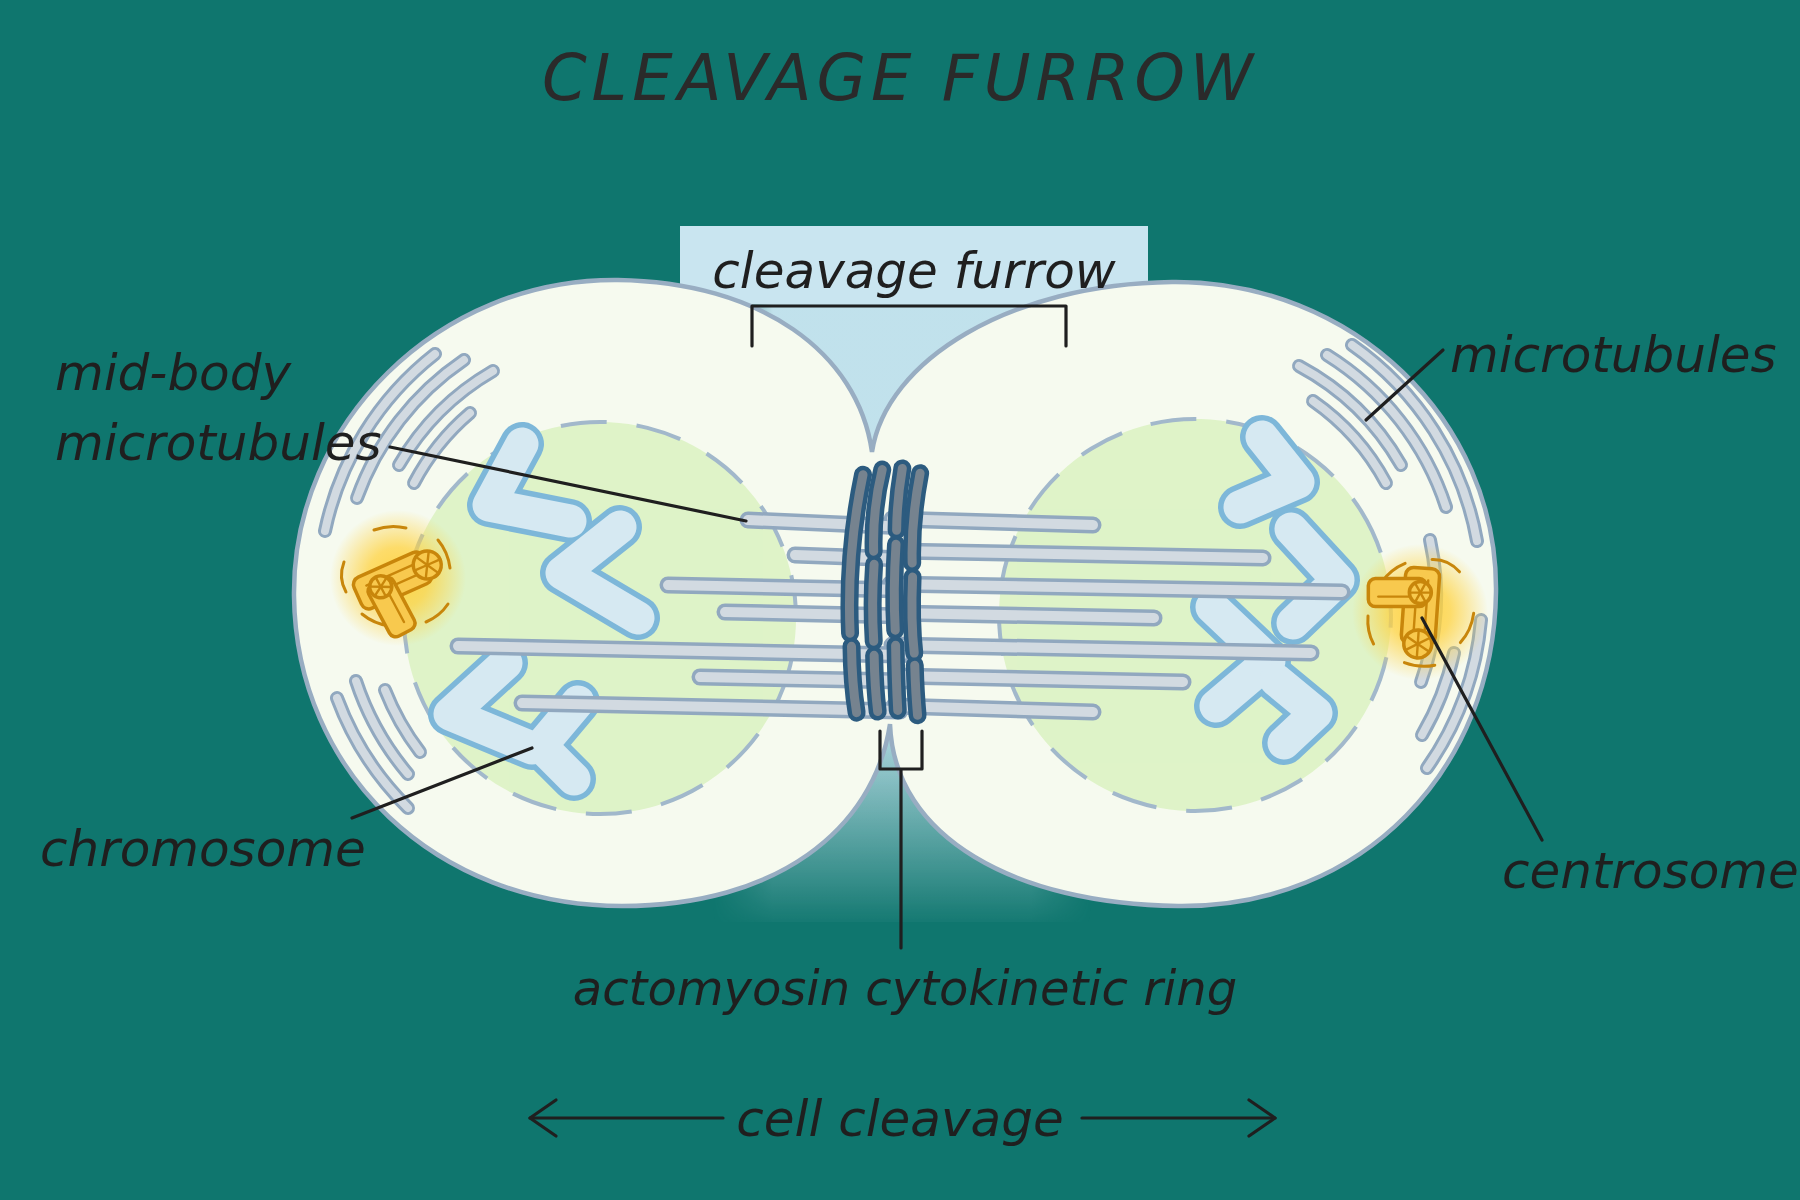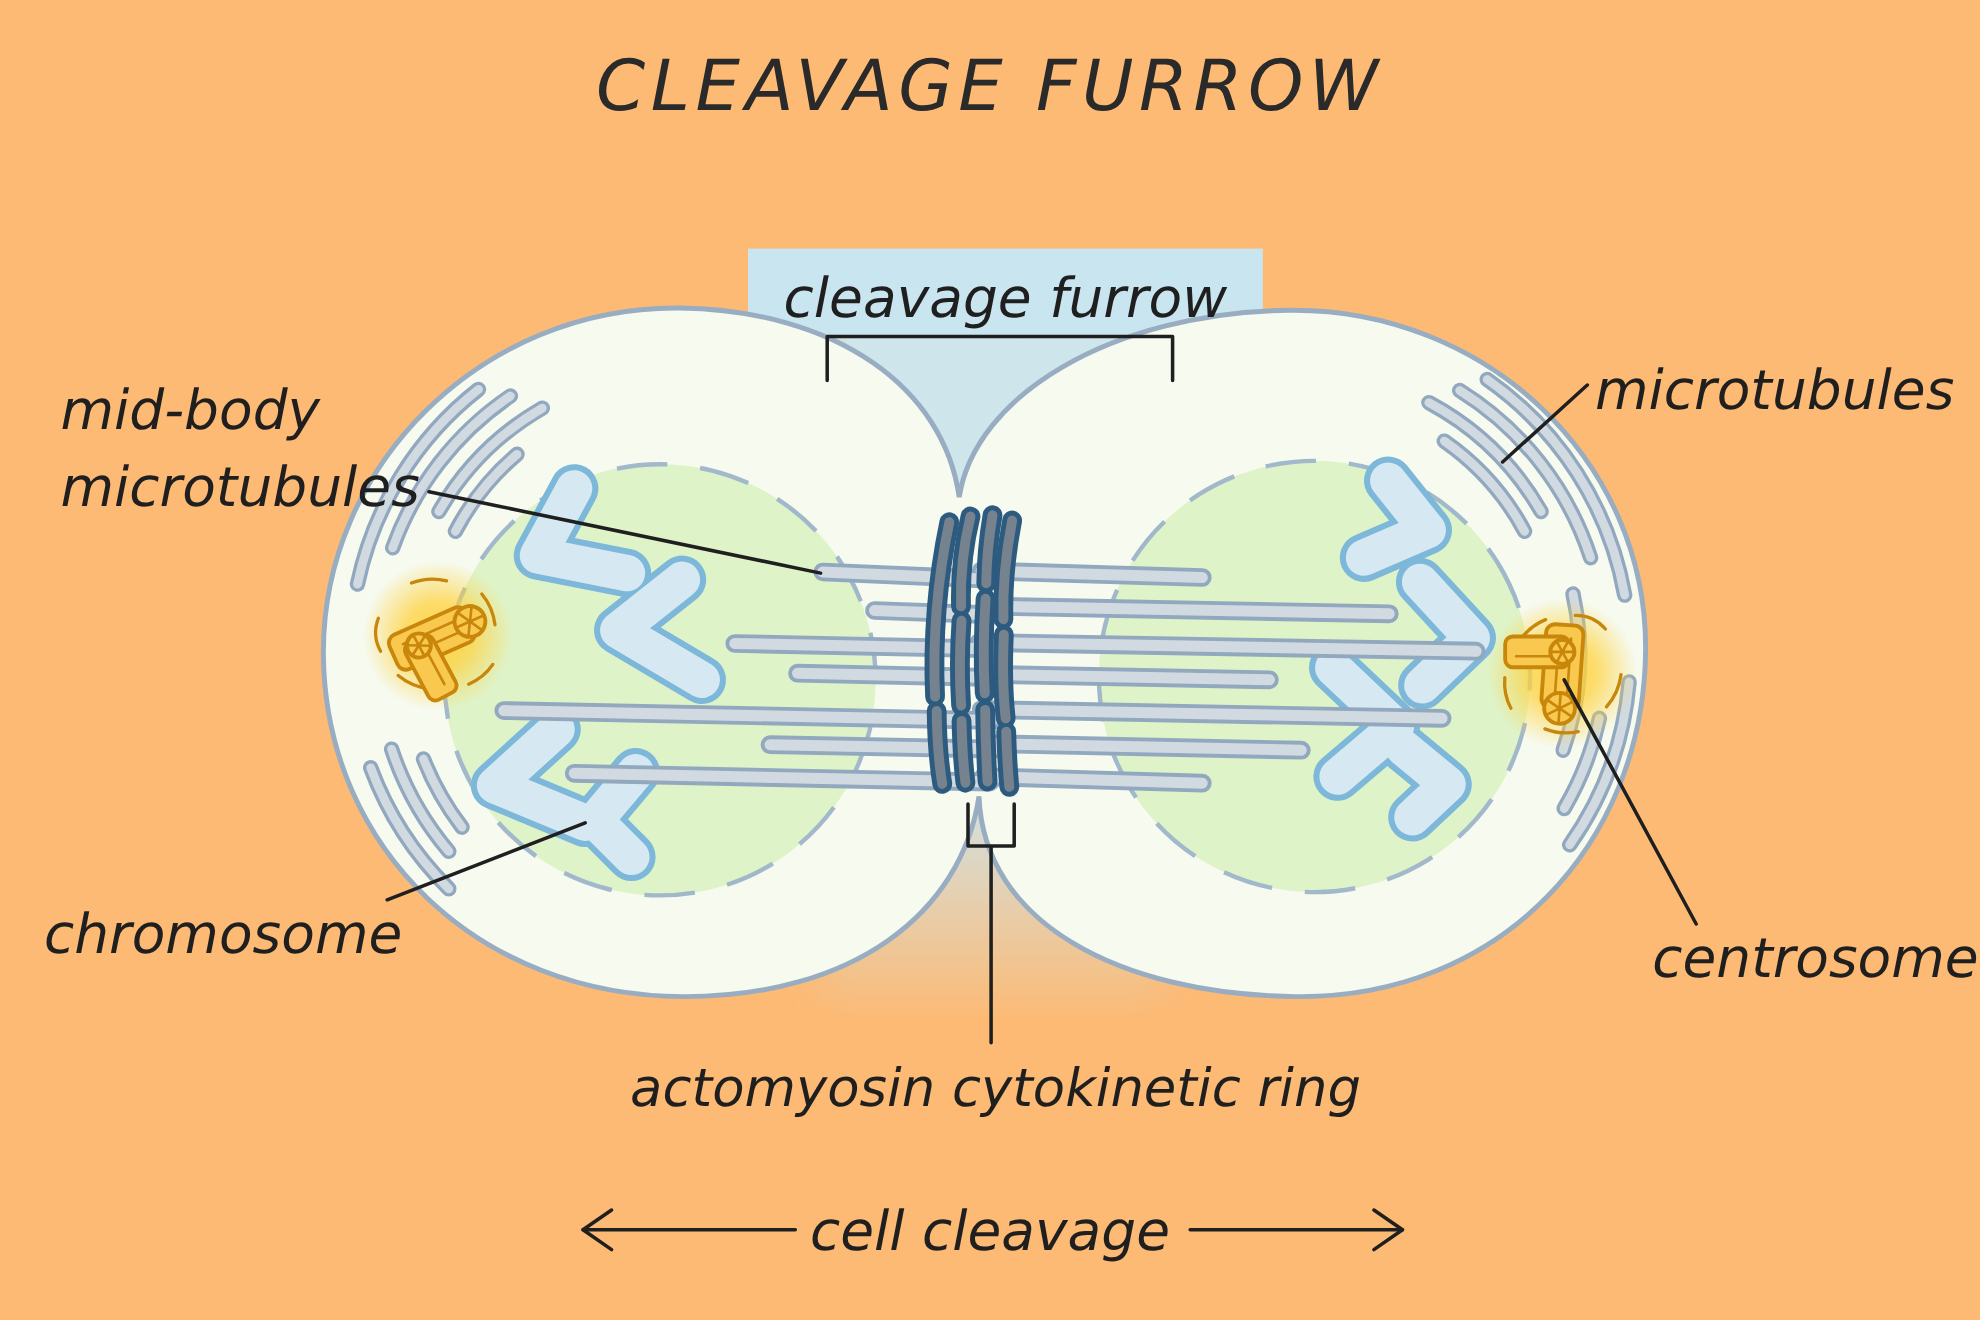--- a/index.html
+++ b/index.html
@@ -1,16 +1,16 @@
 <!DOCTYPE html>
 <html style="--ink: #1f1f1f; --membrane: #98adc2; --cell-fill: #f6faef; --band-blue: #cbe7f2; --highlight-blue: #c9e5f0; --nucleus-green: #def3c7; --nucleus-border: #9fb6ca; --chromo-fill: #d6e9f2; --chromo-stroke: #7db7d9; --mt-fill: #d2dae1; --mt-stroke: #91a8bf; --ring-fill: #76838f; --ring-stroke: #2c5b7f; --centro-fill: #f8c94e; --centro-stroke: #c8860b; --glow: #ffd23e;"><head>
 <meta charset="utf-8">
 <style>
   html,body{margin:0;padding:0;background:#ffffff;}
-  .canvas{width:1800px;height:1200px;position:relative;background:#fdba74;overflow:hidden;}
+  .canvas{width:1800px;height:1200px;position:relative;background:#0f766e;overflow:hidden;}
   svg{display:block;}
   .membrane{fill:var(--cell-fill);stroke:var(--membrane);stroke-width:4.5;}
   .nucleus{fill:var(--nucleus-green);stroke:var(--nucleus-border);stroke-width:4;stroke-dasharray:46 30;opacity:.97;}
   .chromo-out{fill:none;stroke:var(--chromo-stroke);stroke-width:44;stroke-linecap:round;stroke-linejoin:round;}
   .chromo-in{fill:none;stroke:var(--chromo-fill);stroke-width:33;stroke-linecap:round;stroke-linejoin:round;}
   .rod-out line{stroke:var(--mt-stroke);stroke-width:17;stroke-linecap:round;}
   .rod-in line{stroke:var(--mt-fill);stroke-width:10;stroke-linecap:round;}
   .arc-out path{stroke:var(--mt-stroke);stroke-width:14;fill:none;stroke-linecap:round;}
   .arc-in path{stroke:var(--mt-fill);stroke-width:8;fill:none;stroke-linecap:round;}
   .ring-out path{stroke:var(--ring-stroke);stroke-width:18;fill:none;stroke-linecap:round;}

